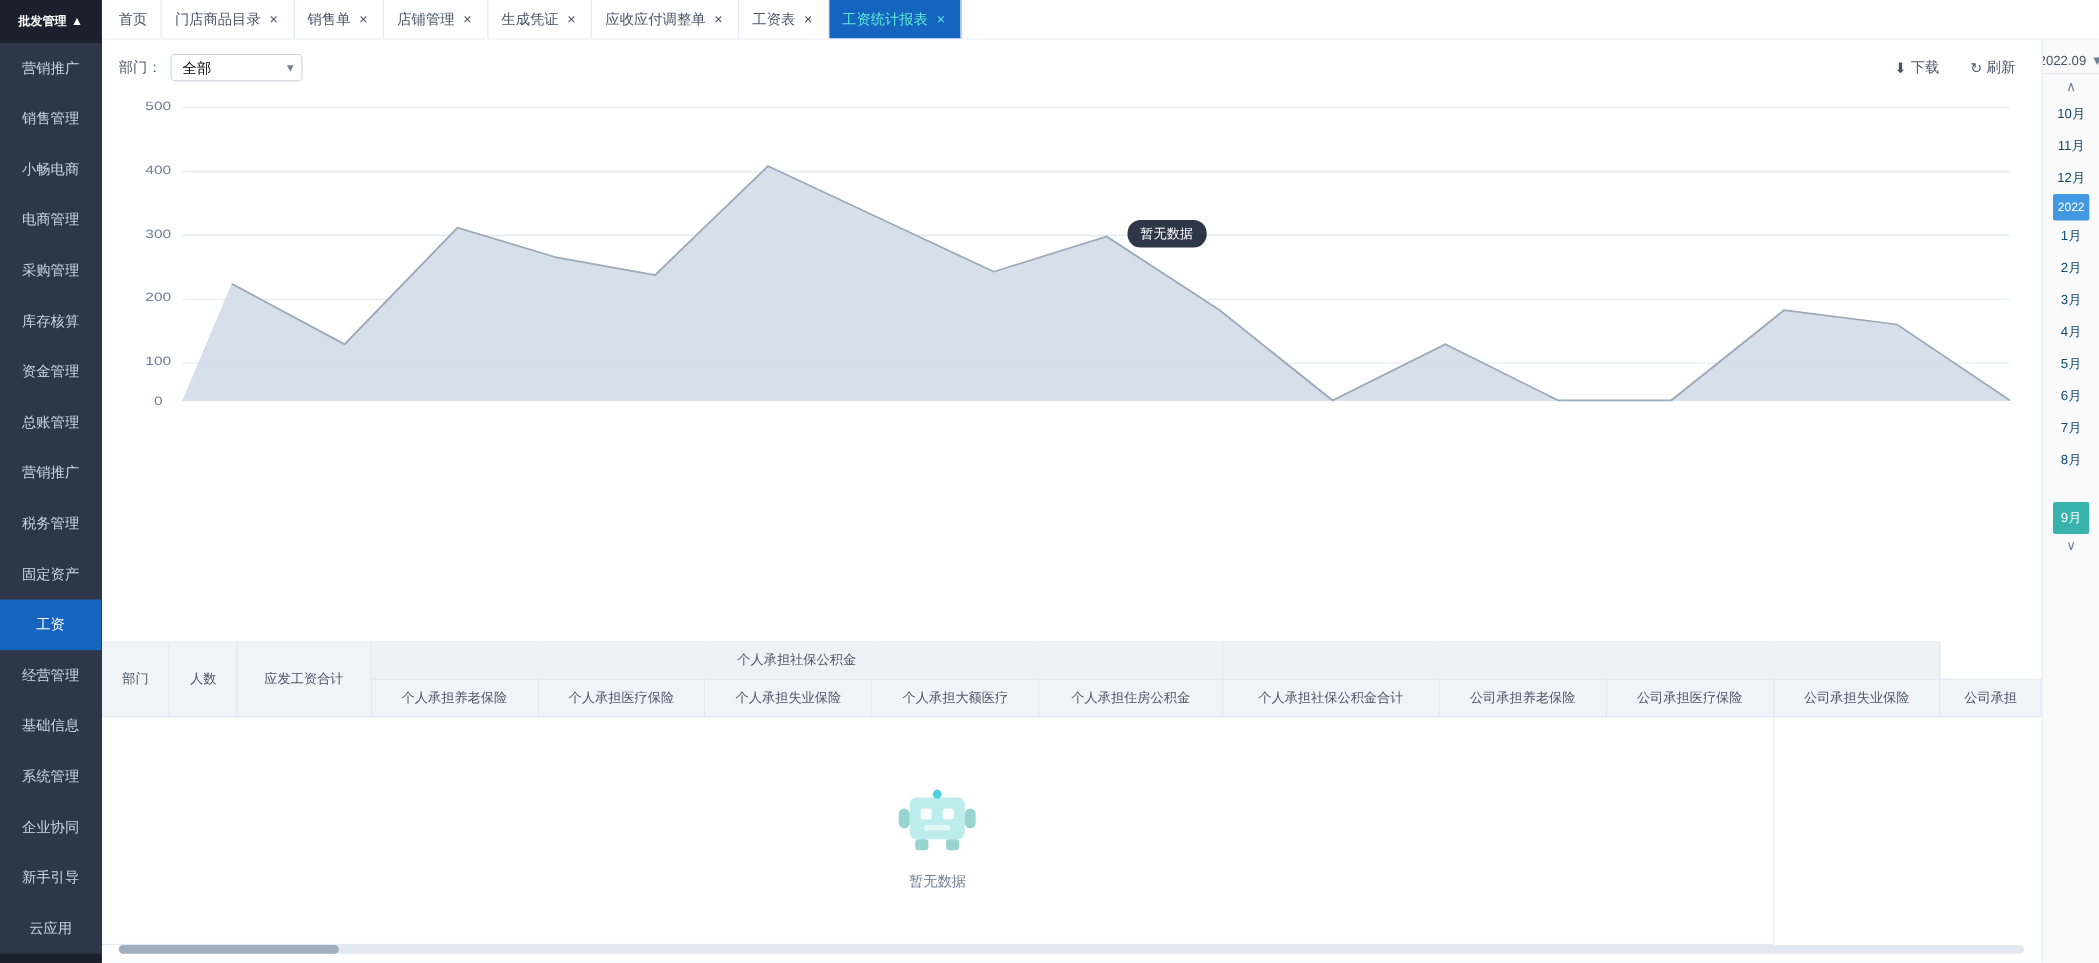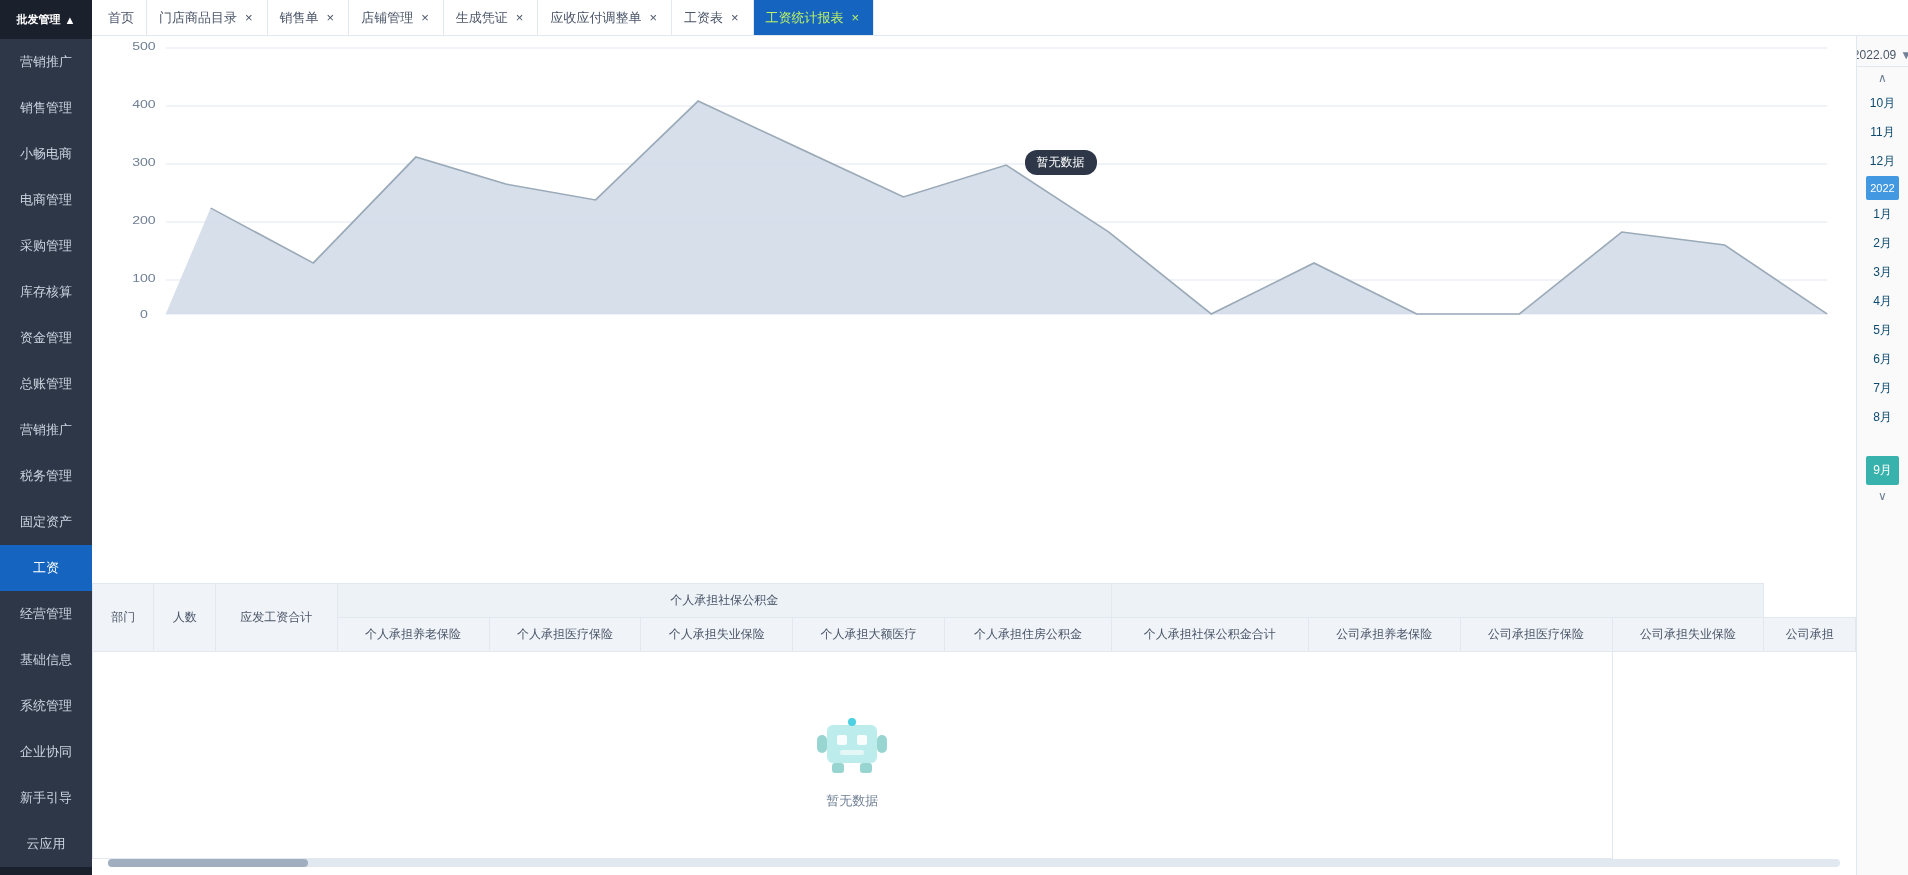--- a/index.html
+++ b/index.html
@@ -72,21 +72,21 @@
       height: 100%;
       font-size: 13px;
       color: #4a5568;
       cursor: pointer;
       white-space: nowrap;
       border-right: 1px solid #e2e8f0;
       gap: 6px;
     }
     .tab.active {
       background: #1565c0;
-      color: #bef264;
+      color: #5eead4;
     }
     .tab-close-btn {
       background: none; border: none; cursor: pointer;
       color: inherit; font-size: 13px; padding: 0 2px;
     }
 
     
     .content {
       flex: 1;
       background: #fff;
@@ -388,20 +388,40 @@
           <span>工资统计报表</span>
           <button class="tab-close-btn">×</button>
         </div>
       </div>
   </div>
 
   <div class="content">
     <div class="page-content">
 
 
+      <div class="toolbar">
+        <div class="dept-filter">
+          <span>部门：</span>
+          <div class="select-wrapper">
+            <select class="dept-select">
+              <option>全部</option>
+            </select>
+          </div>
+        </div>
+        <div class="toolbar-actions">
+          <div class="action-btn">
+            <span>⬇</span>
+            <span>下载</span>
+          </div>
+          <div class="action-btn">
+            <span>↻</span>
+            <span>刷新</span>
+          </div>
+        </div>
+      </div>
 
       <div class="chart-area">
         <div class="chart-svg-container">
           <svg width="100%" height="290" viewBox="0 0 1350 290" preserveAspectRatio="none">
 
             <text x="28" y="14" font-size="11" fill="#718096" text-anchor="middle">500</text>
             <text x="28" y="72" font-size="11" fill="#718096" text-anchor="middle">400</text>
             <text x="28" y="130" font-size="11" fill="#718096" text-anchor="middle">300</text>
             <text x="28" y="188" font-size="11" fill="#718096" text-anchor="middle">200</text>
             <text x="28" y="246" font-size="11" fill="#718096" text-anchor="middle">100</text>

